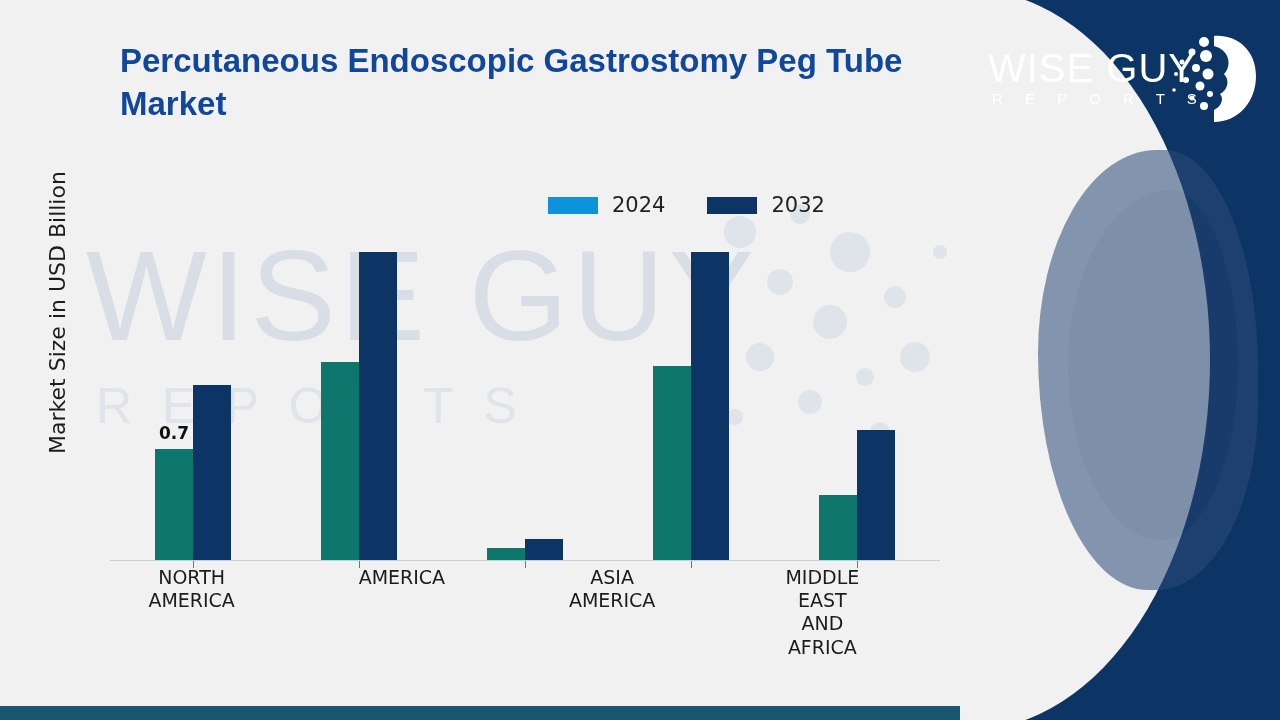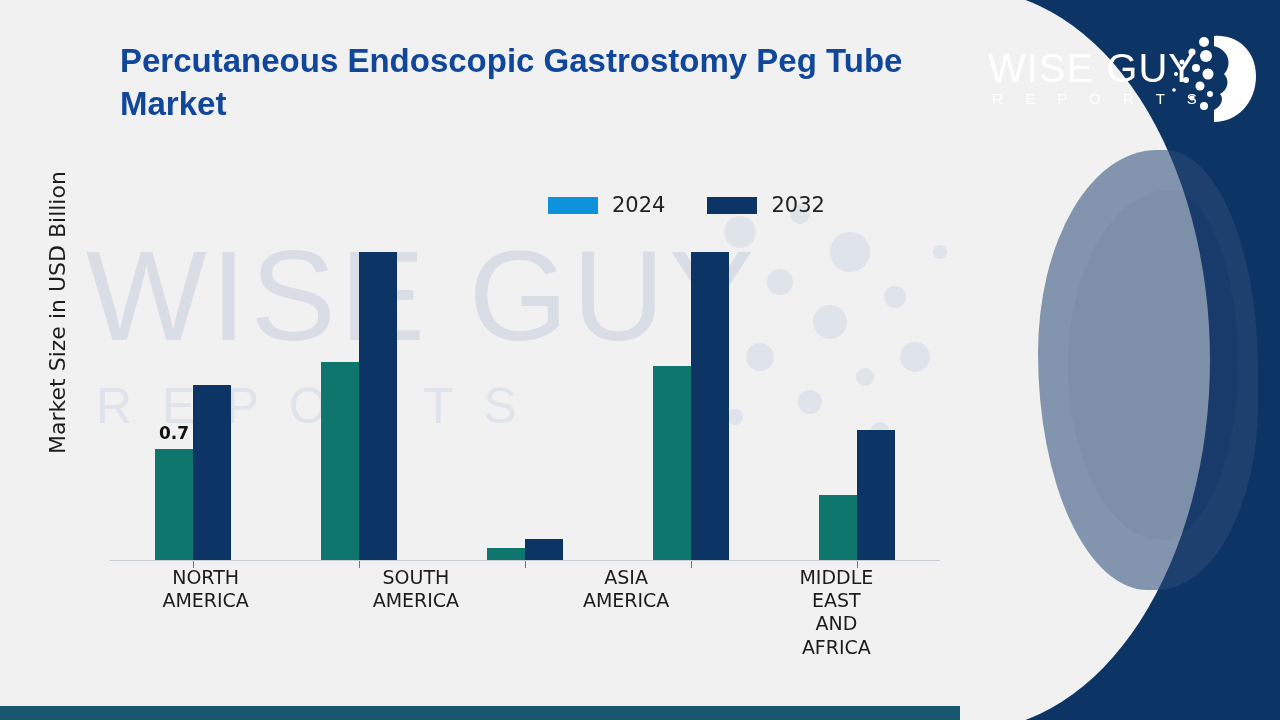--- a/index.html
+++ b/index.html
@@ -125,21 +125,21 @@
     text-align:center; font-size:17px; font-weight:bold; color:#111;
     font-family:"DejaVu Sans", sans-serif;
   }
   .axis-line{
     position:absolute; left:0; bottom:0; width:830px; height:1px;
     background:#c9cdd4;
   }
   .tick{ position:absolute; bottom:-7px; width:1px; height:7px; background:#6f7680; }
 
   .xlabels{
-    position:absolute; left:106px; top:566px; width:830px; height:110px;
+    position:absolute; left:92px; top:566px; width:830px; height:110px;
     display:flex;
     gap:11px;
   }
   .xlabel{
     flex:1 1 0; text-align:center;
     font-size:19px; line-height:1.22; color:#1c1c1c;
     font-family:"DejaVu Sans", sans-serif;
   }
 </style>
 </head>
@@ -246,21 +246,20 @@
         <div class="tick" style="left: 581px;"></div>
         <div class="tick" style="left: 747px;"></div>
       </div>
   </div>
   <div class="xlabels" id="xlabels">
       <div class="xlabel">
         <div>NORTH</div>
         <div>AMERICA</div>
       </div>
       <div class="xlabel">
-        <div>SOUTH</div>
         <div>AMERICA</div>
       </div>
       <div class="xlabel">
         <div>ASIA</div>
         <div>AMERICA</div>
       </div>
       <div class="xlabel">
         <div>MIDDLE</div>
         <div>EAST</div>
         <div>AND</div>

